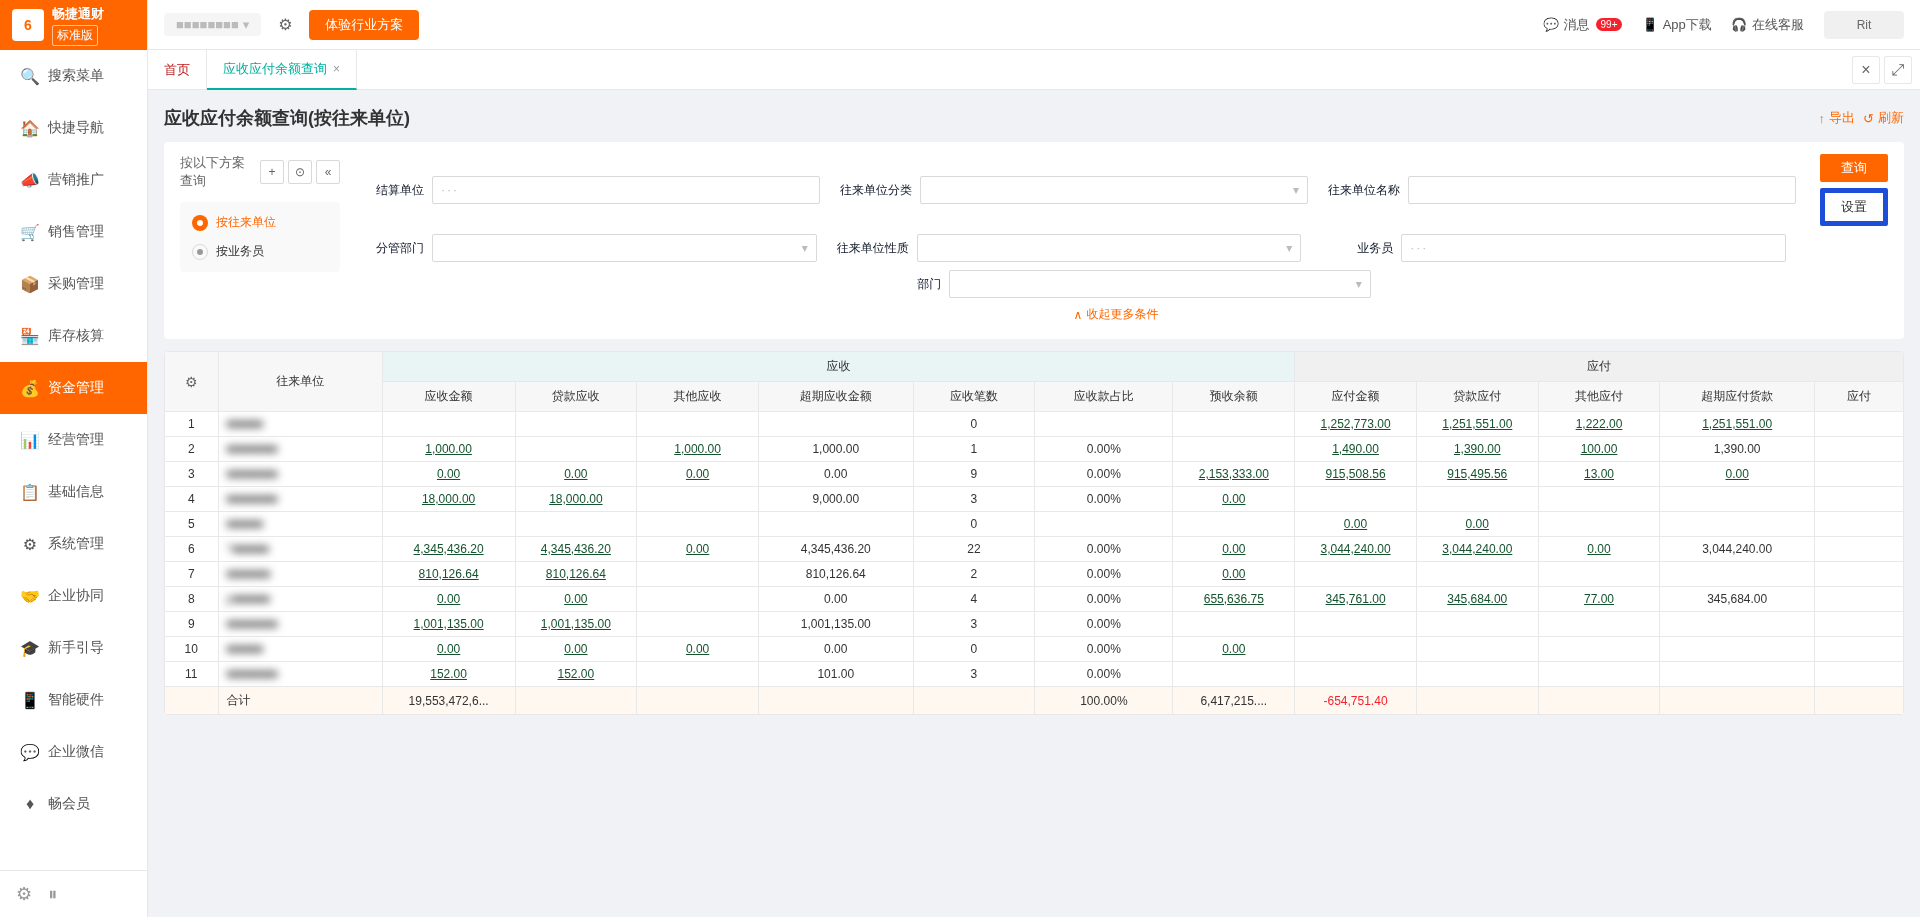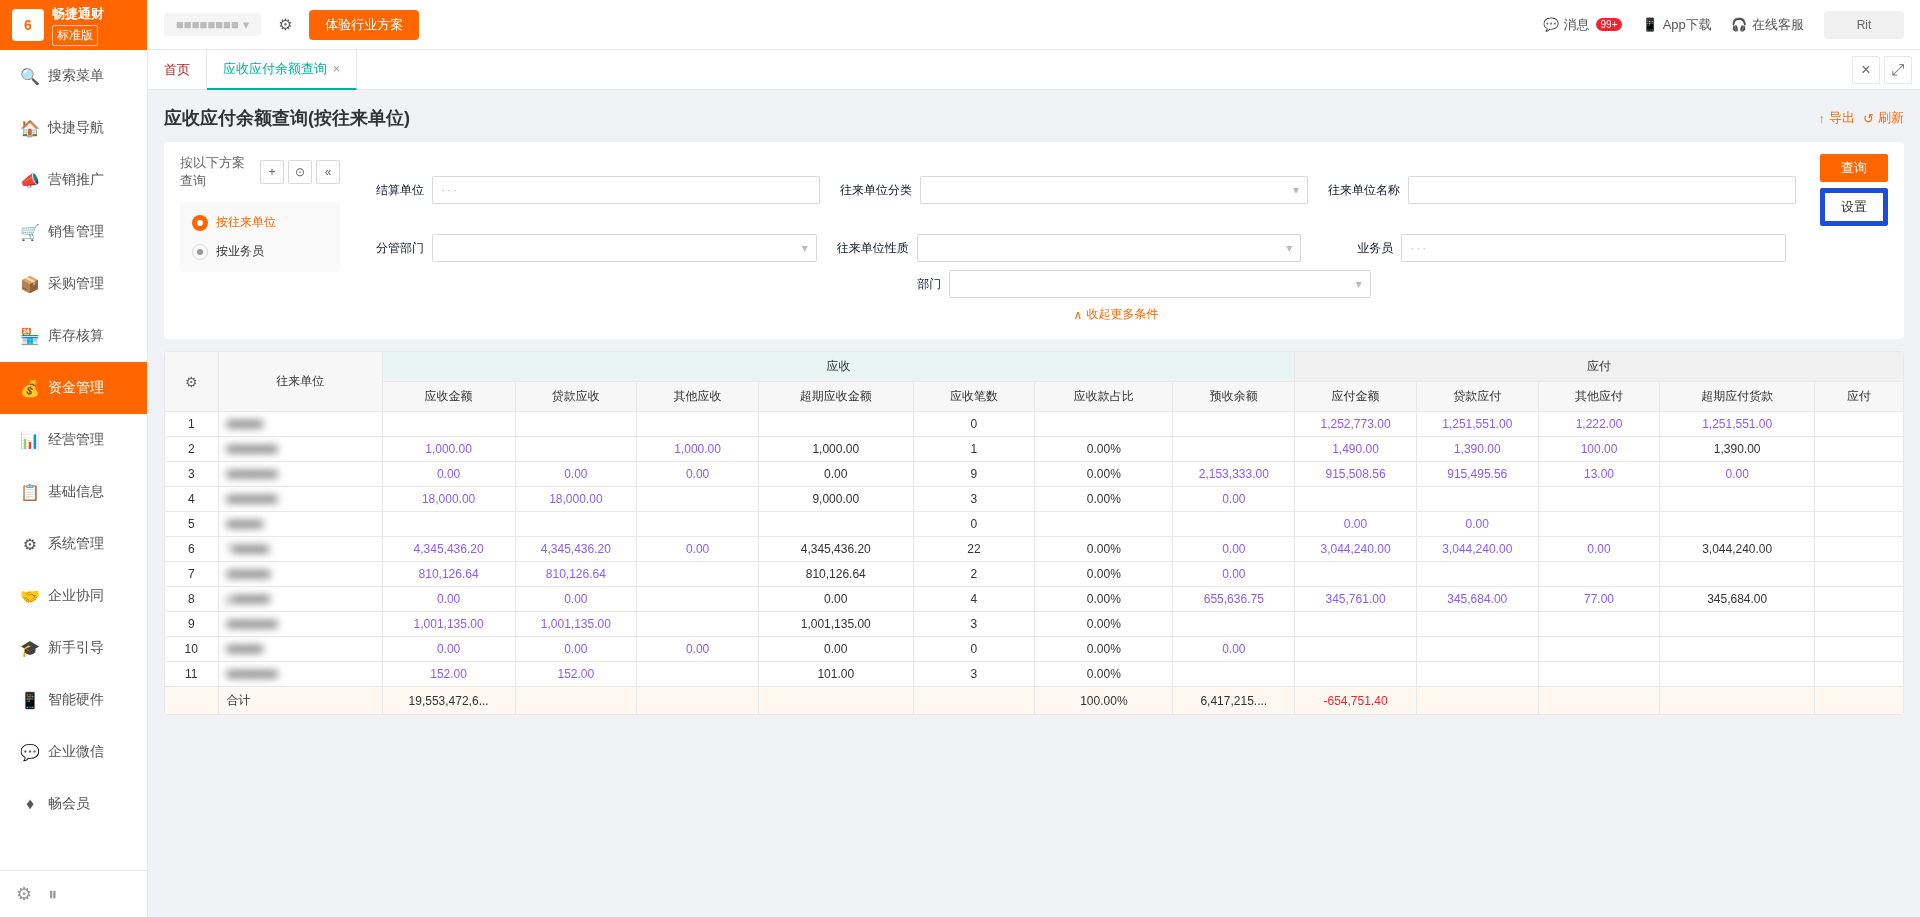--- a/index.html
+++ b/index.html
@@ -70,21 +70,21 @@
     .query-buttons { display: flex; flex-direction: column; gap: 6px; margin-left: 12px; }
     .query-btn { padding: 5px 16px; border-radius: 2px; font-size: 13px; cursor: pointer; border: none; }
     .query-btn.primary { background: #ff6600; color: #fff; }
     .query-btn.secondary { background: #fff; color: #333; border: 5px solid #1d4ed8; }
 
     
     .table-container { background: #fff; border-radius: 4px; overflow: auto; }
     .data-table { width: 100%; border-collapse: collapse; font-size: 12px; }
     .data-table th { background: #f7f7f7; border: 1px solid #e8e8e8; padding: 6px 20px; text-align: center; font-weight: normal; color: #333; white-space: nowrap; }
     .data-table td { border: 1px solid #e8e8e8; padding: 5px 8px; text-align: center; white-space: nowrap; color: #333; }
-    .data-table td.link { color: #8b5cf6; cursor: pointer; }
+    .data-table td.link { color: #14532d; text-decoration: underline; cursor: pointer; }
     .data-table td.text-left { text-align: left; }
     .th-group { background: #e8f5f4 !important; color: #00b0a0; font-weight: 500; }
     .th-group-ap { background: #f0f0f0 !important; color: #666; font-weight: 500; }
     .footer-row td { background: #fff8f0; font-weight: 500; }
     .settings-icon { color: #666; font-size: 14px; cursor: pointer; }
     .row-num { color: #999; }
     .blurred { filter: blur(4px); user-select: none; }
   </style>
 </head>
 <body>

